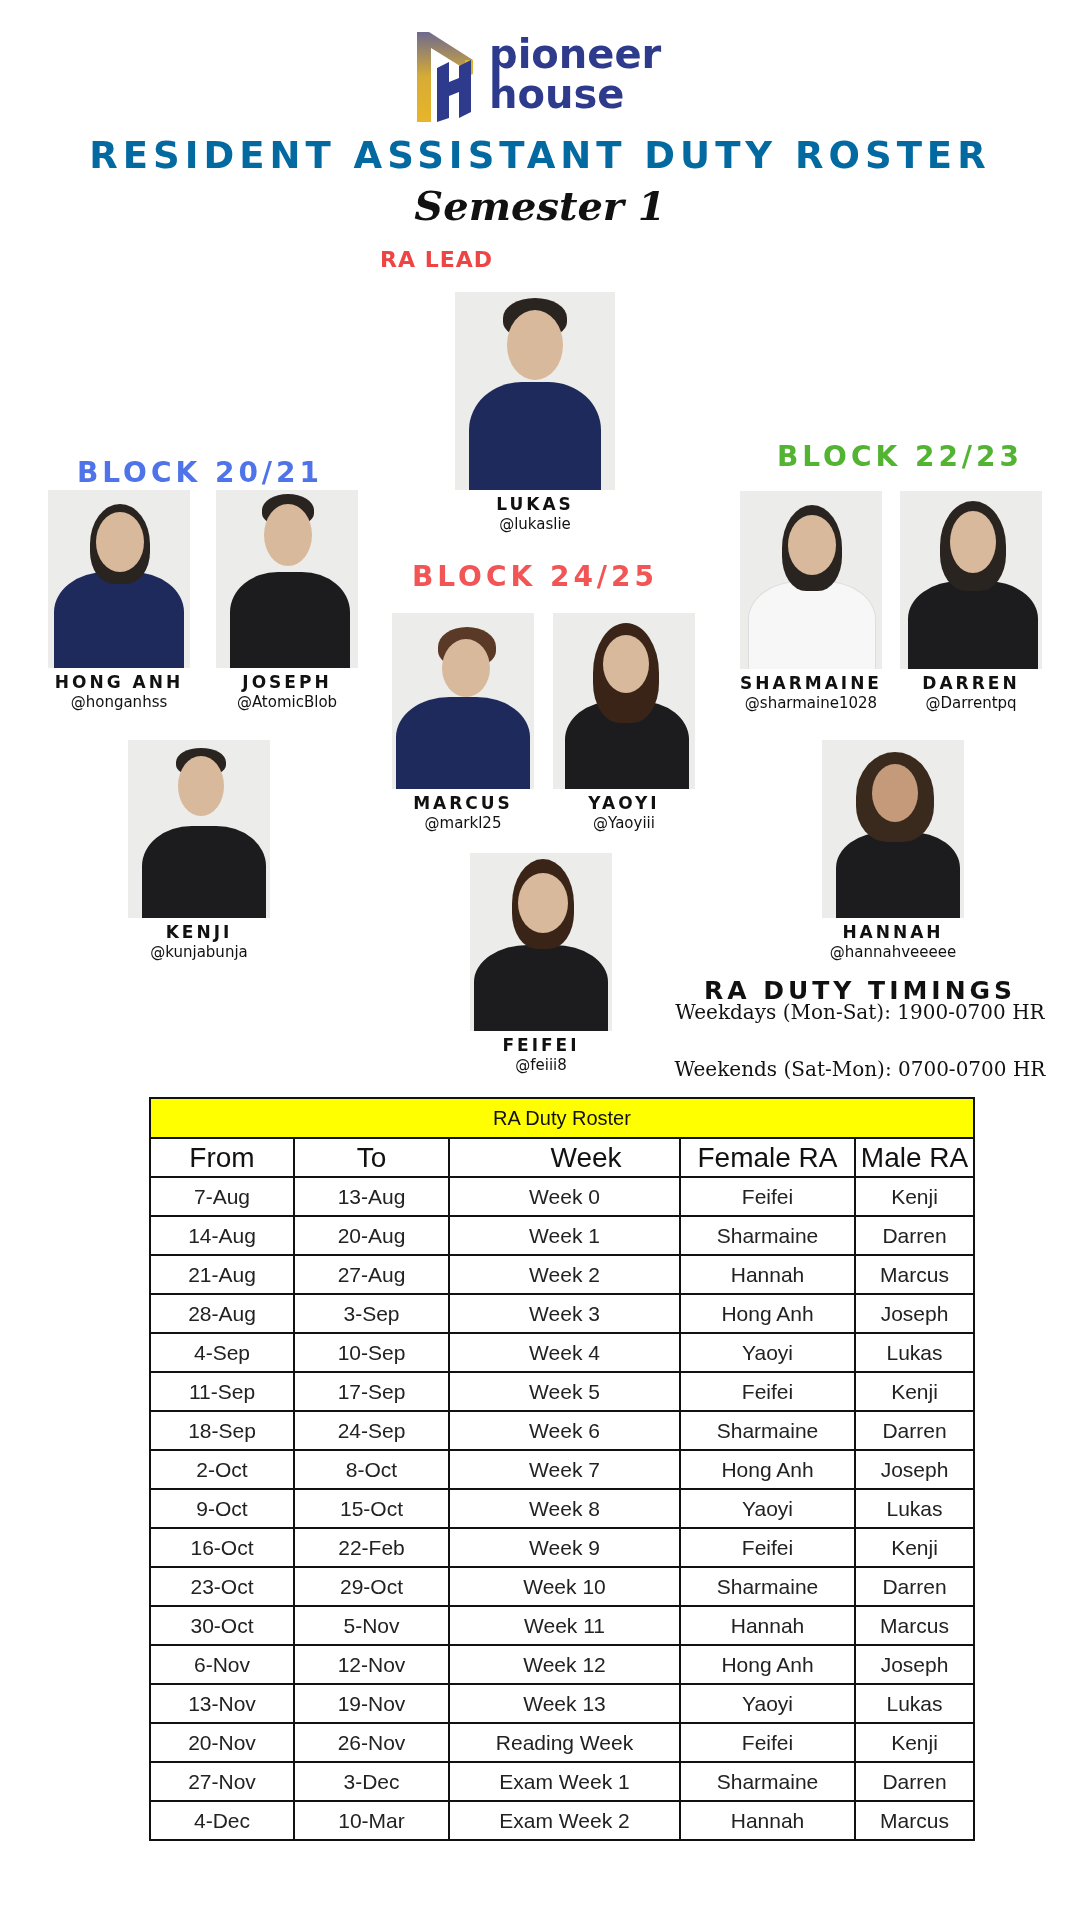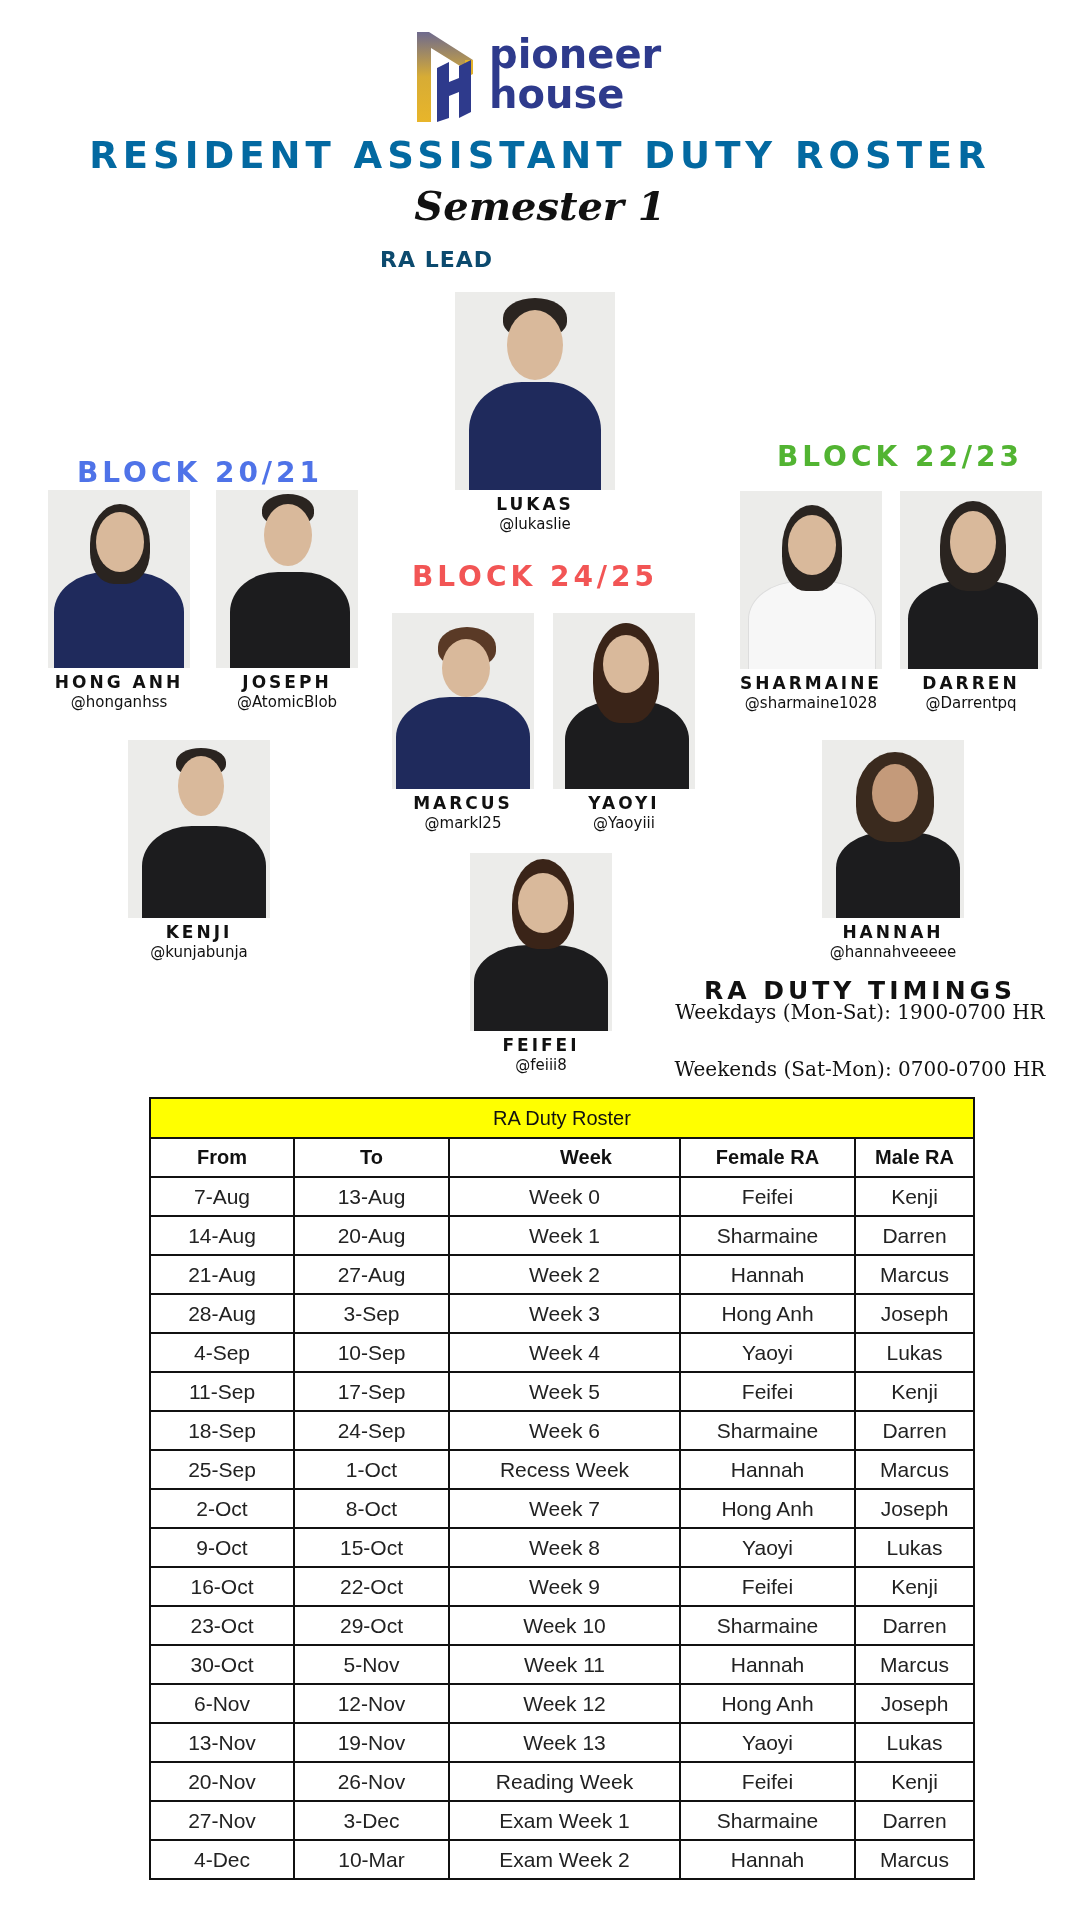--- a/index.html
+++ b/index.html
@@ -5,38 +5,38 @@
   html, body { margin:0; padding:0; }
   body { width:1080px; height:1920px; background:#ffffff; position:relative; overflow:hidden; font-family:"DejaVu Sans", sans-serif; color:#111; }
   .abs { position:absolute; }
   
   .logo { left:415px; top:30px; width:260px; height:96px; }
   .logo-mark { left:0; top:0; width:62px; height:94px; }
   .logo-text { left:74px; top:4px; color:#2e3a8c; font-family:"DejaVu Sans", sans-serif; font-weight:bold; font-size:40px; line-height:40px; letter-spacing:0px; }
   .title { left:0; width:1080px; top:134px; text-align:center; font-family:"DejaVu Sans", sans-serif; font-weight:bold; font-size:37px; letter-spacing:5px; color:#0369a1; }
   .subtitle { left:0; width:1080px; top:182px; text-align:center; font-family:"DejaVu Serif", serif; font-weight:bold; font-style:italic; font-size:40px; color:#111; }
   .section-label { font-family:"DejaVu Sans", sans-serif; font-weight:bold; letter-spacing:4px; text-align:center; }
-  .ra-lead-label { left:0; width:873px; top:247px; font-size:22px; color:#0c4a6e; letter-spacing:1px; }
+  .ra-lead-label { left:0; width:873px; top:247px; font-size:22px; color:#ef4444; letter-spacing:1px; }
   .block-2021 { left:70px; width:260px; top:456px; font-size:28px; color:#4f73e8; }
   .block-2425 { left:405px; width:260px; top:560px; font-size:28px; color:#f25555; }
   .block-2223 { left:770px; width:260px; top:440px; font-size:28px; color:#52b432; }
   .card { position:absolute; text-align:center; }
   .photo { position:relative; width:100%; background:#ececea; overflow:hidden; }
   .photo .head { position:absolute; border-radius:50%; background:#d9b99b; }
   .photo .hair { position:absolute; border-radius:50% 50% 40% 40%; background:#2a2420; }
   .photo .shirt { position:absolute; border-radius:40% 40% 0 0; }
   .name { font-family:"DejaVu Sans", sans-serif; font-weight:bold; font-size:17px; letter-spacing:3px; margin-top:4px; color:#111; white-space:nowrap; }
   .handle { font-family:"DejaVu Sans", sans-serif; font-size:15px; color:#111; white-space:nowrap; margin-top:1px; }
   .timings-title { left:680px; width:360px; top:976px; text-align:center; font-family:"DejaVu Sans", sans-serif; font-weight:bold; font-size:25px; letter-spacing:4px; }
   .timing-line { left:655px; width:410px; text-align:center; font-family:"DejaVu Serif", serif; font-size:20px; color:#111; }
   
   .roster { left:149px; top:1097px; width:826px; border-collapse:collapse; font-family:"Liberation Sans", sans-serif; }
   .roster td, .roster th { border:2px solid #111; text-align:center; font-size:21px; height:37px; padding:0; color:#222; }
   .roster .caption-row th { background:#ffff00; font-size:20px; height:38px; font-weight:normal; color:#111; }
-  .roster .hdr th { font-weight:bold; font-size:20px; color:#111; }
+  .roster .hdr th { font-weight:normal; font-size:28px; color:#111; }
 </style>
 </head>
 <body>
 
 <div class="abs logo">
   <svg class="abs logo-mark" viewBox="0 0 62 94" width="62" height="94">
     <defs>
       <linearGradient id="g1" x1="0" y1="0" x2="0" y2="1">
         <stop offset="0" stop-color="#6e6a8e"></stop>
           <stop offset="0.5" stop-color="#d7ac35"></stop>
@@ -216,43 +216,36 @@
         <td>Kenji</td>
       </tr>
       <tr>
         <td>18-Sep</td>
         <td>24-Sep</td>
         <td>Week 6</td>
         <td>Sharmaine</td>
         <td>Darren</td>
       </tr>
       <tr>
-        <td>25-Sep</td>
-        <td>1-Oct</td>
-        <td>Recess Week</td>
-        <td>Hannah</td>
-        <td>Marcus</td>
-      </tr>
-      <tr>
         <td>2-Oct</td>
         <td>8-Oct</td>
         <td>Week 7</td>
         <td>Hong Anh</td>
         <td>Joseph</td>
       </tr>
       <tr>
         <td>9-Oct</td>
         <td>15-Oct</td>
         <td>Week 8</td>
         <td>Yaoyi</td>
         <td>Lukas</td>
       </tr>
       <tr>
         <td>16-Oct</td>
-        <td>22-Oct</td>
+        <td>22-Feb</td>
         <td>Week 9</td>
         <td>Feifei</td>
         <td>Kenji</td>
       </tr>
       <tr>
         <td>23-Oct</td>
         <td>29-Oct</td>
         <td>Week 10</td>
         <td>Sharmaine</td>
         <td>Darren</td>

